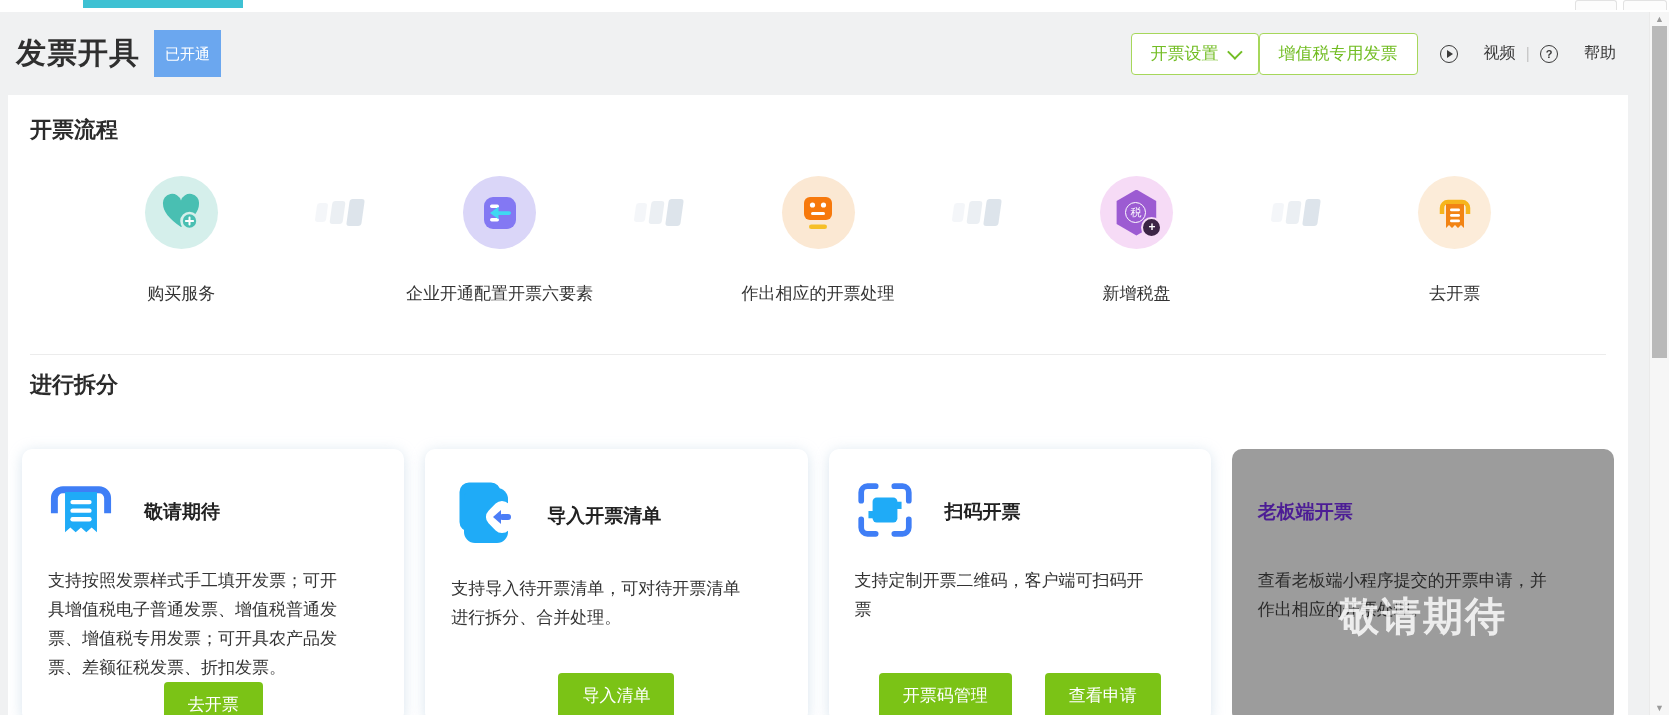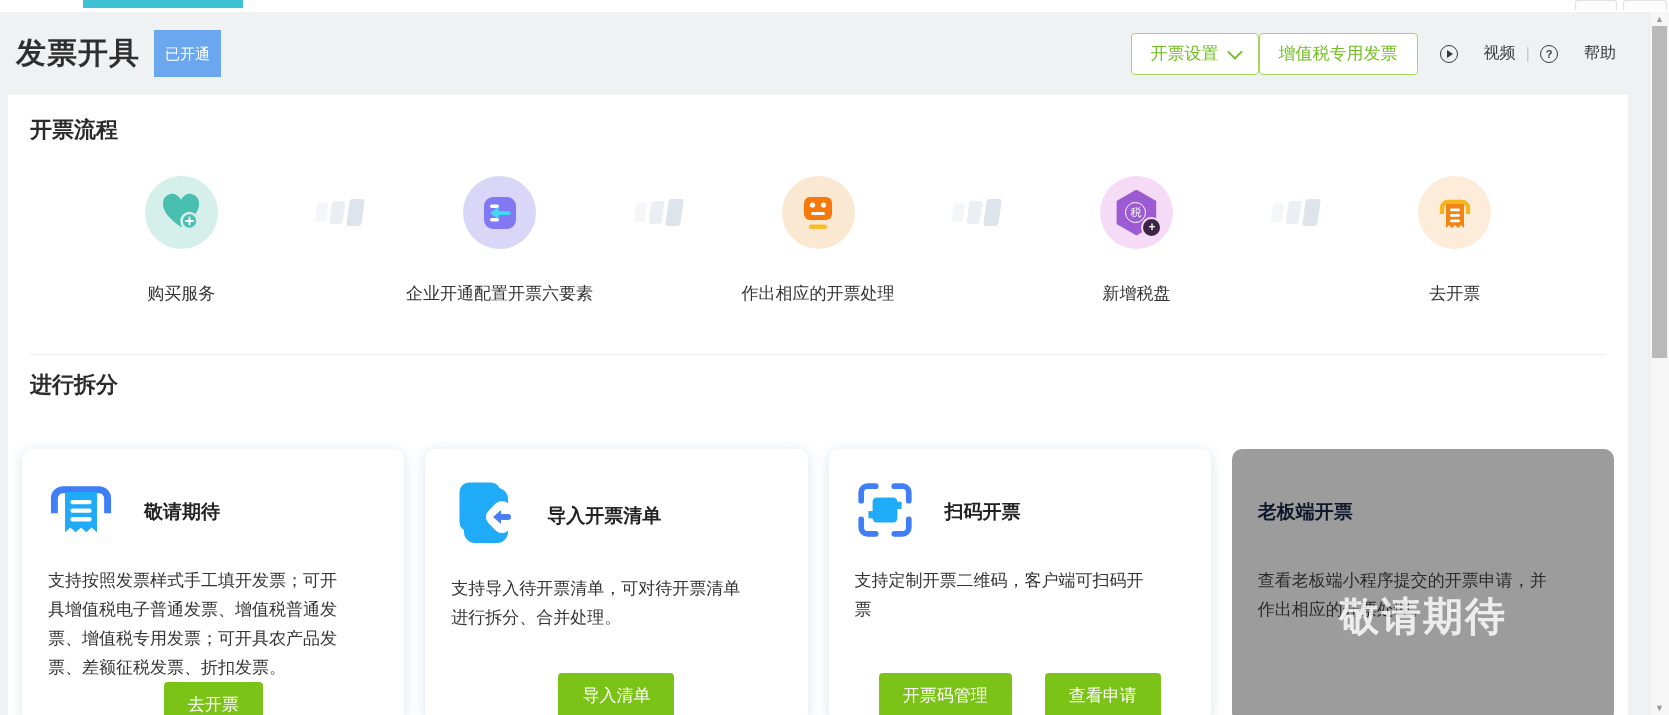--- a/index.html
+++ b/index.html
@@ -63,21 +63,21 @@
   .methods-title{margin-top:15px;}
   .cards-row{display:flex;gap:21px;margin-top:49px;padding:0 0;}
   .card{flex:1;height:273px;background:#fff;border-radius:10px;box-shadow:0 2px 14px rgba(160,190,215,.4);
     padding:30px 26px 0;box-sizing:border-box;display:flex;flex-direction:column;position:relative;}
   .card-head{display:flex;align-items:center;gap:30px;min-height:66px;}
   .card-title{font-size:19px;font-weight:700;color:#222;}
   .card-desc{margin-top:21px;font-size:17px;line-height:29px;color:#333;white-space:pre-line;}
   .card-buttons{margin-top:auto;margin-bottom:4px;display:flex;justify-content:center;gap:33px;}
   .btn-green{height:45px;padding:0 24px;background:#7bc316;color:#fff;font-size:17px;border:none;border-radius:4px;cursor:pointer;font-family:inherit;}
   .card.disabled{background:#9c9c9c;box-shadow:none;}
-  .card.disabled .card-title{color:#0f172a;}
+  .card.disabled .card-title{color:#4c1d95;}
   .card.disabled .card-desc{color:#2b2b2b;}
   .watermark{position:absolute;left:50%;top:140px;transform:translateX(-50%);font-size:40px;font-weight:700;
     color:rgba(255,255,255,.82);white-space:nowrap;letter-spacing:2px;pointer-events:none;text-align:center;}
 
   
   .scrollbar{position:absolute;top:12px;right:0;bottom:0;width:20px;background:#f6f6f6;border-left:1px solid #eaeaea;box-sizing:border-box;z-index:6;}
   .sb-arrow{position:absolute;left:0;width:100%;text-align:center;font-size:9px;color:#9a9a9a;line-height:14px;}
   .sb-arrow.up{top:0;}
   .sb-arrow.down{bottom:0;}
   .sb-thumb{position:absolute;top:14px;left:2px;right:2px;height:332px;background:#b9b9b9;}

